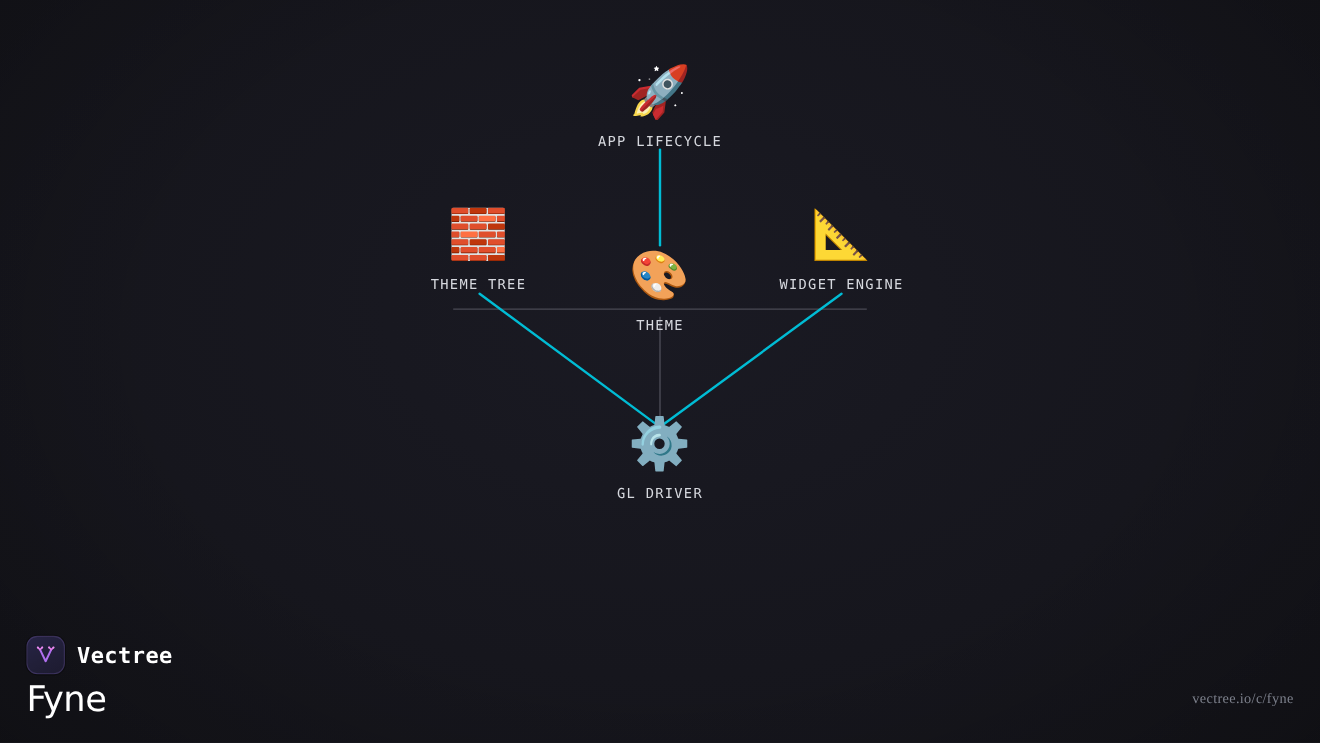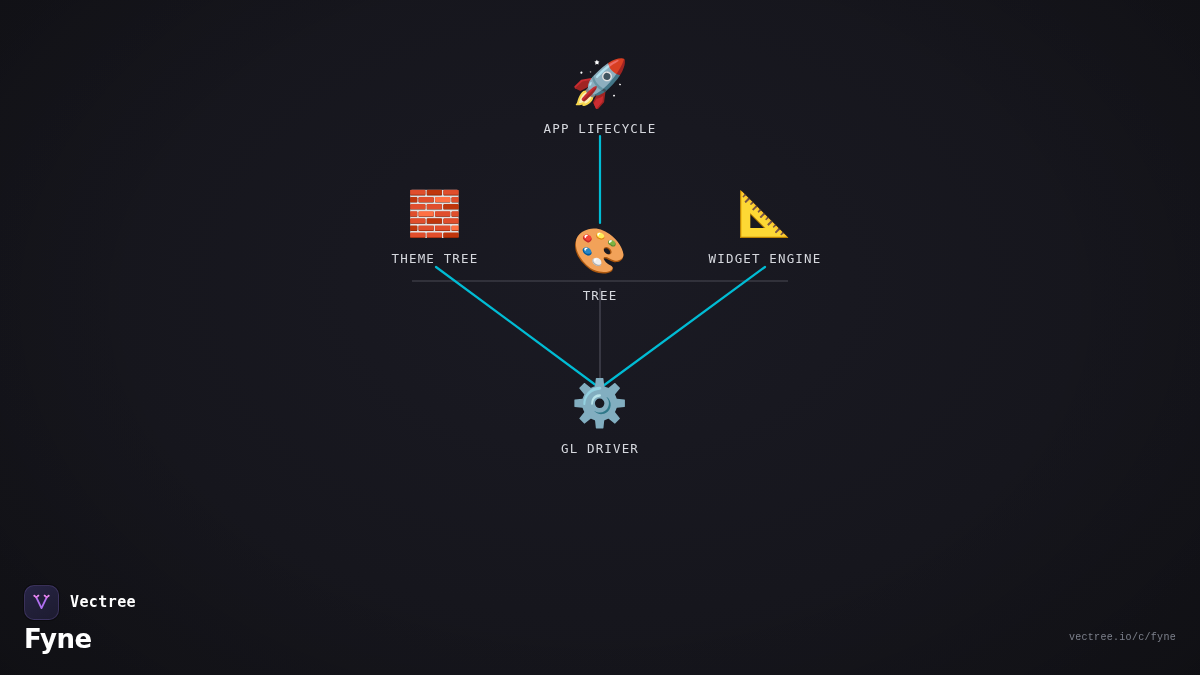--- a/index.html
+++ b/index.html
@@ -95,40 +95,40 @@
     background: linear-gradient(150deg, #272446 0%, #211f38 55%, #1d1b30 100%);
     border: 1px solid rgba(150,120,220,0.22);
     display: flex;
     align-items: center;
     justify-content: center;
     flex: none;
     box-shadow: 0 0 0 1px rgba(0,0,0,0.35);
   }
   #brand-name {
     font-family: "DejaVu Sans Mono", "Liberation Mono", monospace;
-    font-size: 15px;
+    font-size: 20px;
     font-weight: bold;
     color: #ffffff;
     letter-spacing: 0.4px;
   }
   #page-title {
     font-family: "DejaVu Sans", "Liberation Sans", sans-serif;
-    font-size: 26px;
-    font-weight: bold;
+    font-size: 32px;
+    font-weight: normal;
     color: #ffffff;
     letter-spacing: -0.4px;
     line-height: 1.05;
   }
   #footer-url {
     position: absolute;
     right: 24px;
     bottom: 32px;
     z-index: 5;
-    font-family: Liberation Mono, monospace;
-    font-size: 10px;
+    font-family: Liberation Serif, serif;
+    font-size: 13px;
     color: #7d818c;
     letter-spacing: 0.3px;
   }
 </style>
 </head>
 <body>
 
 <div id="stage">
 
   <svg id="graph-edges" viewBox="0 0 1200 675" xmlns="http://www.w3.org/2000/svg">
@@ -149,21 +149,21 @@
     <span class="node-label">APP LIFECYCLE</span>
   </div>
 
   <div class="node" id="node-widget-tree">
     <span class="node-icon">🧱</span>
     <span class="node-label">THEME TREE</span>
   </div>
 
   <div class="node" id="node-theme">
     <span class="node-icon">🎨</span>
-    <span class="node-label">TREE</span>
+    <span class="node-label">THEME</span>
   </div>
 
   <div class="node" id="node-layout-engine">
     <span class="node-icon">📐</span>
     <span class="node-label">WIDGET ENGINE</span>
   </div>
 
   <div class="node" id="node-gl-driver">
     <span class="node-icon">⚙️</span>
     <span class="node-label">GL DRIVER</span>

